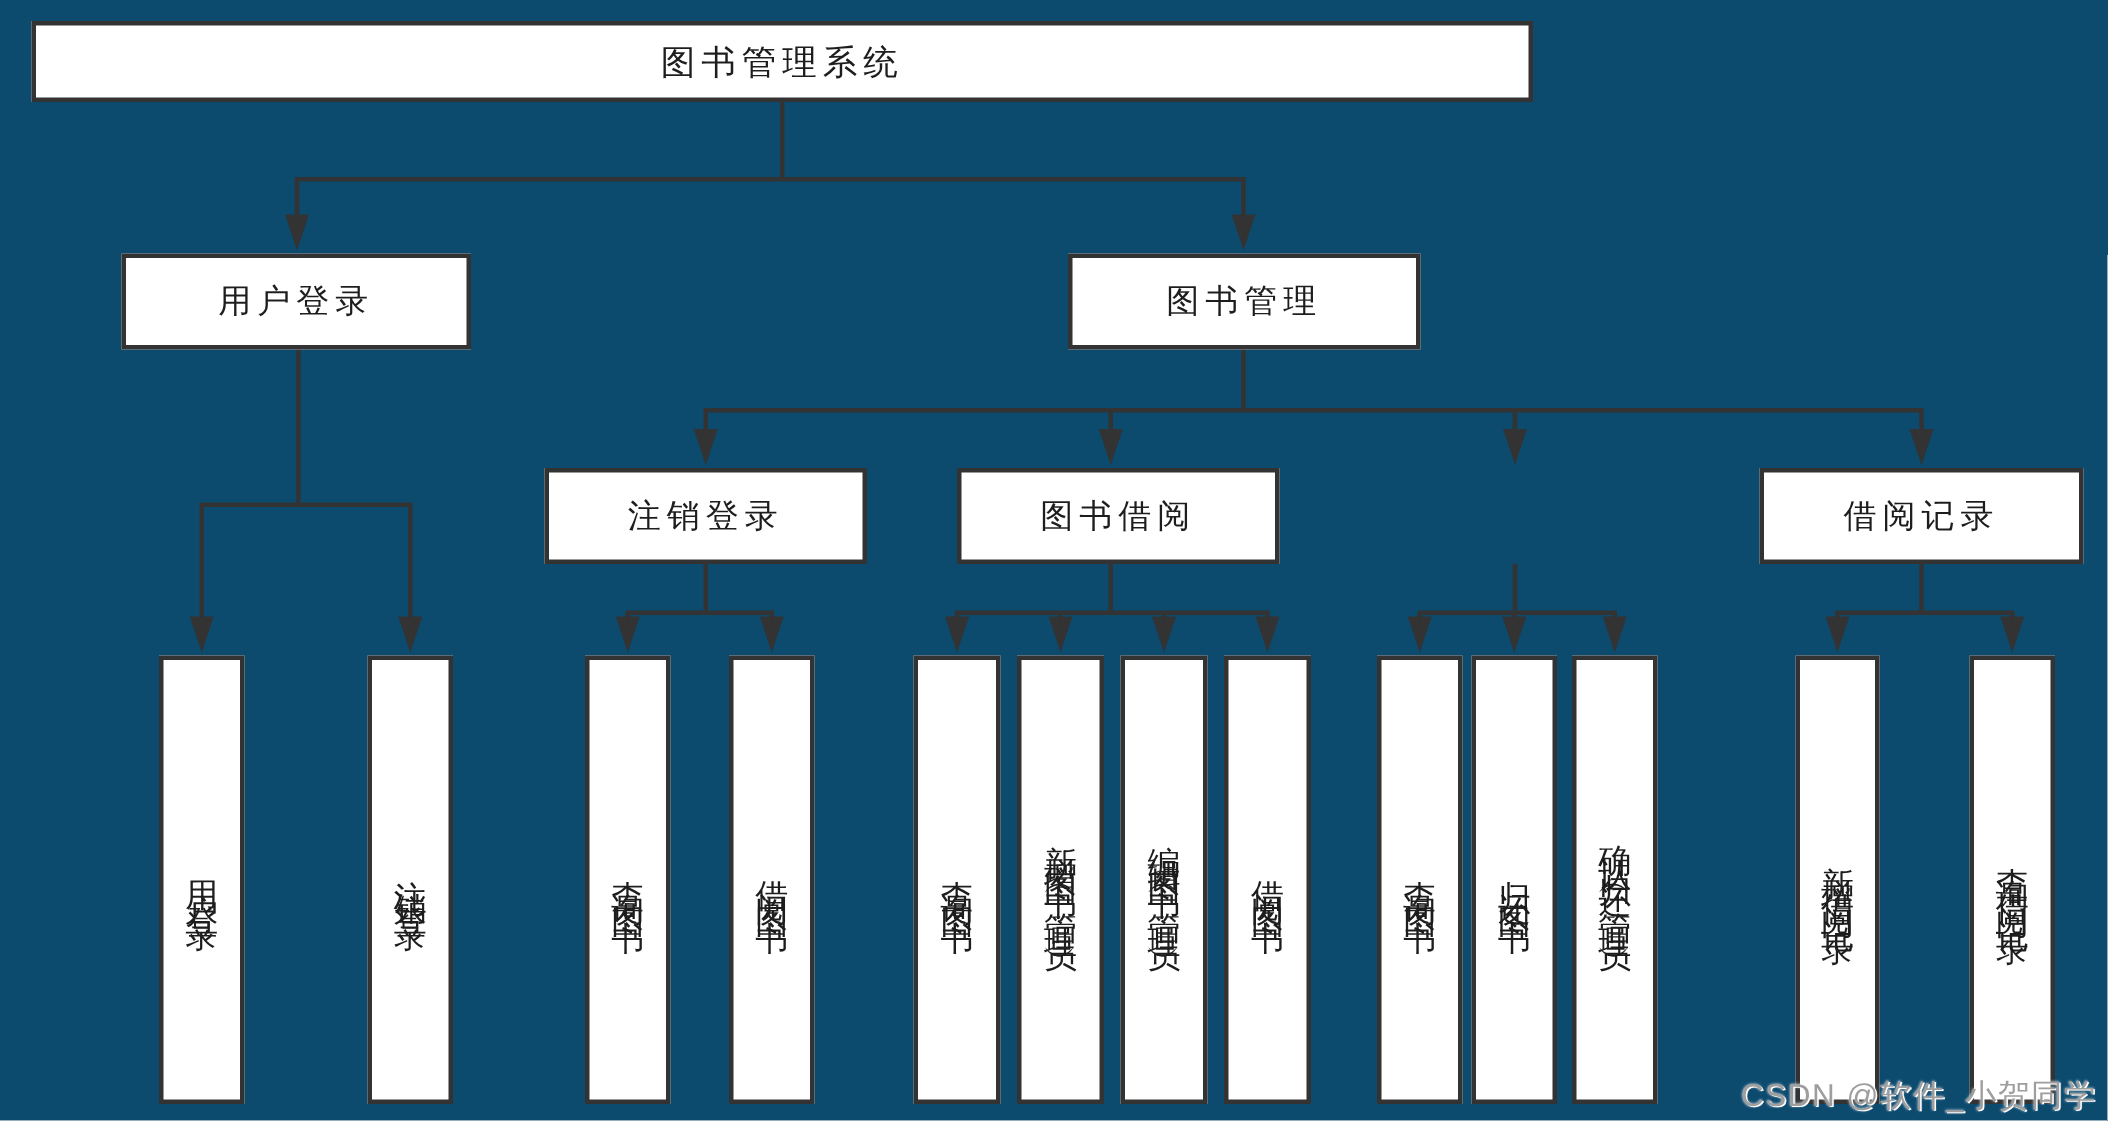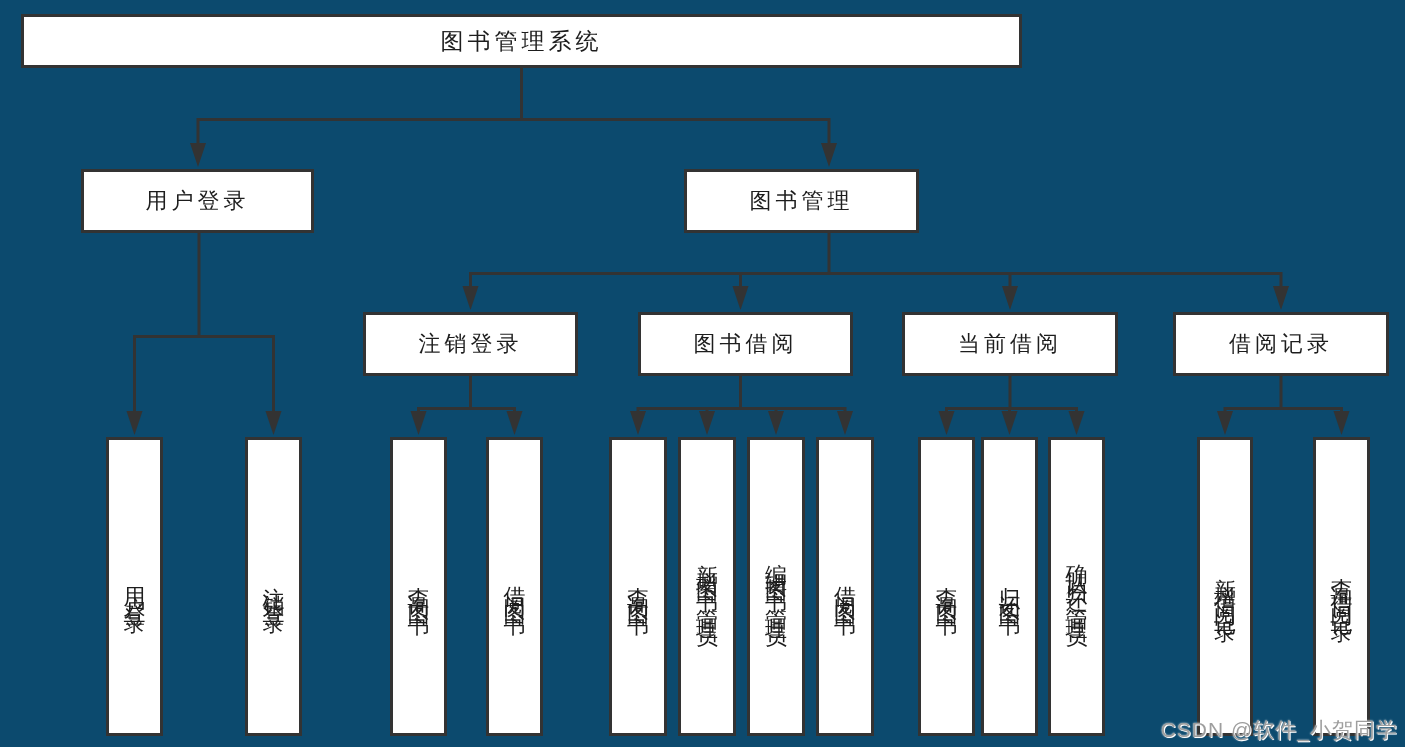--- a/index.html
+++ b/index.html
@@ -70,32 +70,29 @@
     </g>
   </svg>
 
   <div class="node h root-label" style="left:21px;top:14px;width:1001px;height:54px">
     <span>图书管理系统</span>
   </div>
 
   <div class="node h" style="left:81px;top:169px;width:233px;height:64px">
     <span>用户登录</span>
   </div>
-  <div class="node h" style="left:684px;top:169px;width:235px;height:64px">
+  <div class="node h" style="left:712px;top:169px;width:235px;height:64px">
     <span>图书管理</span>
   </div>
 
   <div class="node h" style="left:363px;top:312px;width:215px;height:64px">
     <span>注销登录</span>
   </div>
   <div class="node h" style="left:638px;top:312px;width:215px;height:64px">
     <span>图书借阅</span>
-  </div>
-  <div class="node h" style="left:902px;top:312px;width:216px;height:64px">
-    <span>当前借阅</span>
   </div>
   <div class="node h" style="left:1173px;top:312px;width:216px;height:64px">
     <span>借阅记录</span>
   </div>
 
   <div class="node v" style="left:106px;top:437px;width:57px;height:299px">
     <span>用户登录</span>
   </div>
   <div class="node v" style="left:245px;top:437px;width:57px;height:299px">
     <span>注销登录</span>

